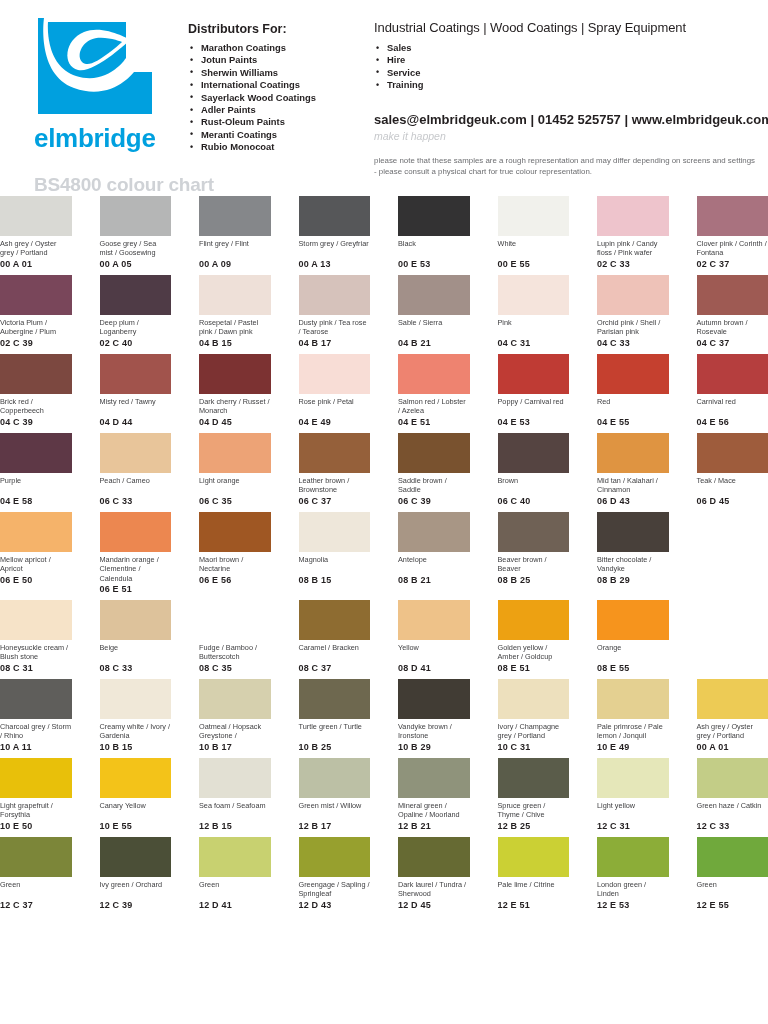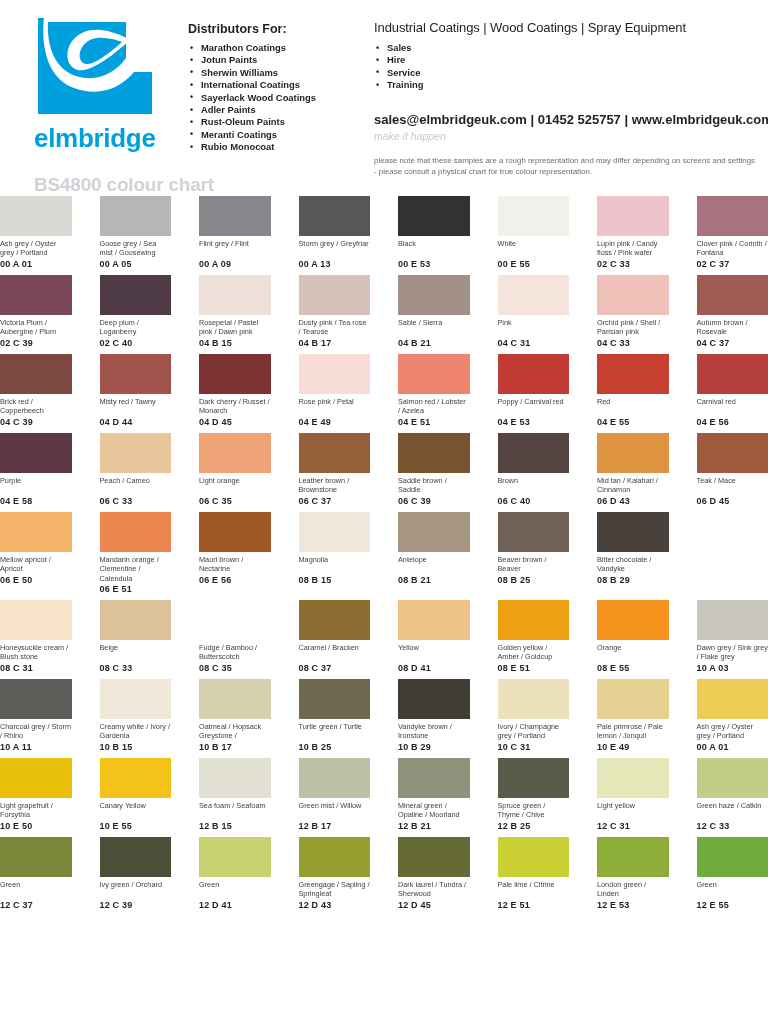--- a/index.html
+++ b/index.html
@@ -338,25 +338,20 @@
         <div class="cell">
           <div class="chip" style="background: rgb(237, 161, 18);"></div>
           <div class="names">Golden yellow / Amber / Goldcup</div>
           <div class="code">08 E 51</div>
         </div>
         <div class="cell">
           <div class="chip" style="background: rgb(246, 148, 29);"></div>
           <div class="names">Orange</div>
           <div class="code">08 E 55</div>
         </div>
-        <div class="cell">
-          <div class="chip" style="background: rgb(201, 199, 192);"></div>
-          <div class="names">Dawn grey / Sink grey / Flake grey</div>
-          <div class="code">10 A 03</div>
-        </div>
       </div>
       <div class="rowwrap">
         <div class="cell">
           <div class="chip" style="background: rgb(95, 94, 91);"></div>
           <div class="names">Charcoal grey / Storm / Rhino</div>
           <div class="code">10 A 11</div>
         </div>
         <div class="cell">
           <div class="chip" style="background: rgb(240, 232, 216);"></div>
           <div class="names">Creamy white / Ivory / Gardenia</div>

